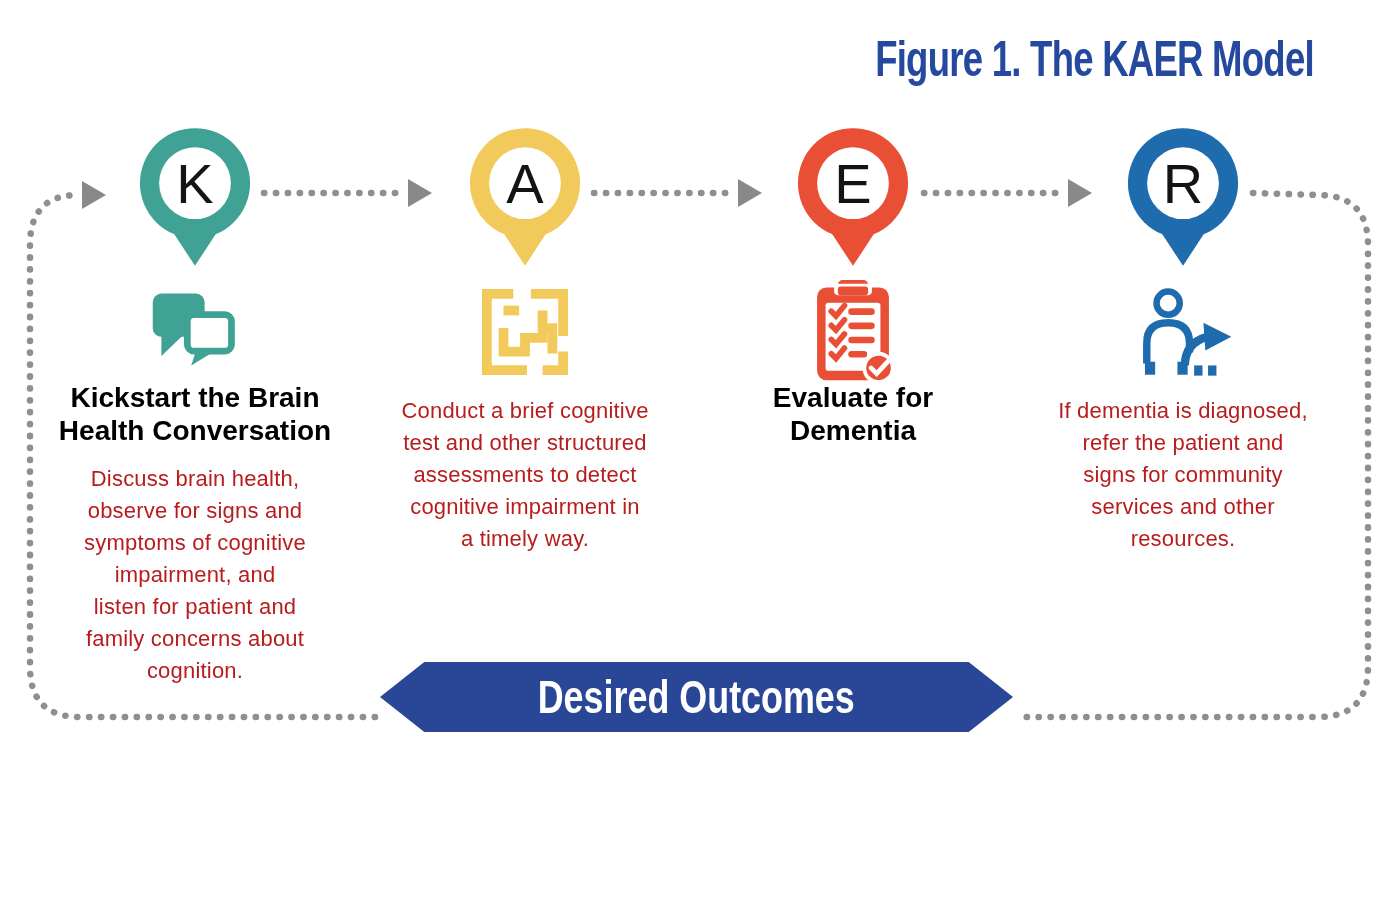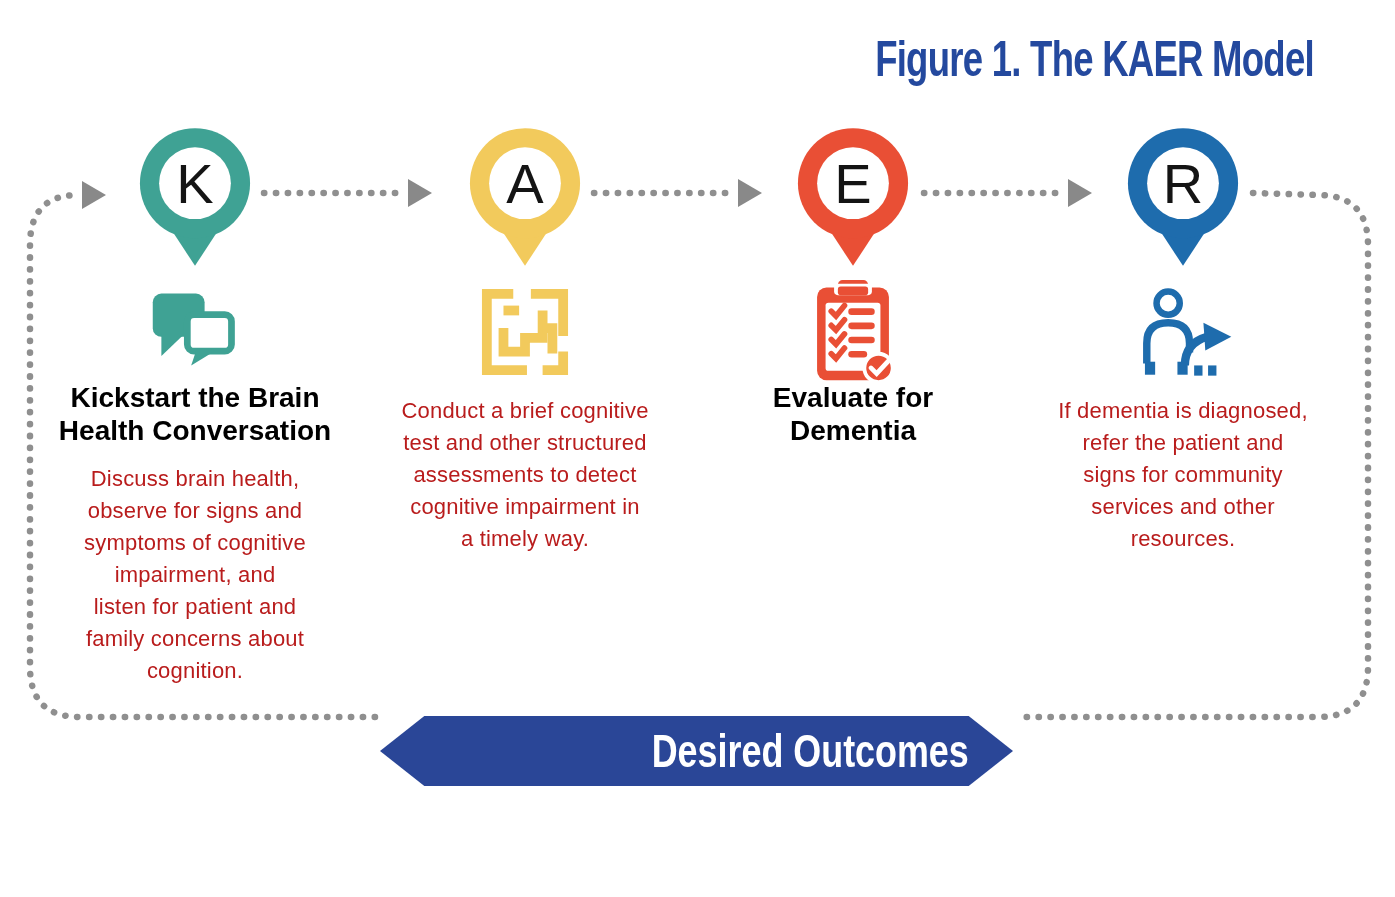--- a/index.html
+++ b/index.html
@@ -33,22 +33,22 @@
   .heading{
     margin:2px 0 0 0;font-size:28px;line-height:33px;font-weight:bold;color:#000000;
     white-space:pre-wrap;
   }
   .body-text{
     margin:16px 0 0 0;font-size:22px;line-height:32px;font-weight:normal;color:#b91c1c;
     white-space:pre-wrap;letter-spacing:0.2px;
   }
   
   .banner{
-    position:absolute;left:380px;top:716px;width:633px;height:70px;
-    display:flex;align-items:center;justify-content:flex-end;
+    position:absolute;left:380px;top:662px;width:633px;height:70px;
+    display:flex;align-items:center;justify-content:center;
     clip-path:polygon(0% 50%, 7% 0%, 93% 0%, 100% 50%, 93% 100%, 7% 100%);
     background:#2A4697;
   }
   .banner span{
     display:inline-block;color:#ffffff;font-size:46px;font-weight:bold;
     transform:scaleX(0.78);transform-origin:center;white-space:pre;
   }
   
   .outcome{
     position:absolute;top:778px;left:0;width:100%;text-align:center;

